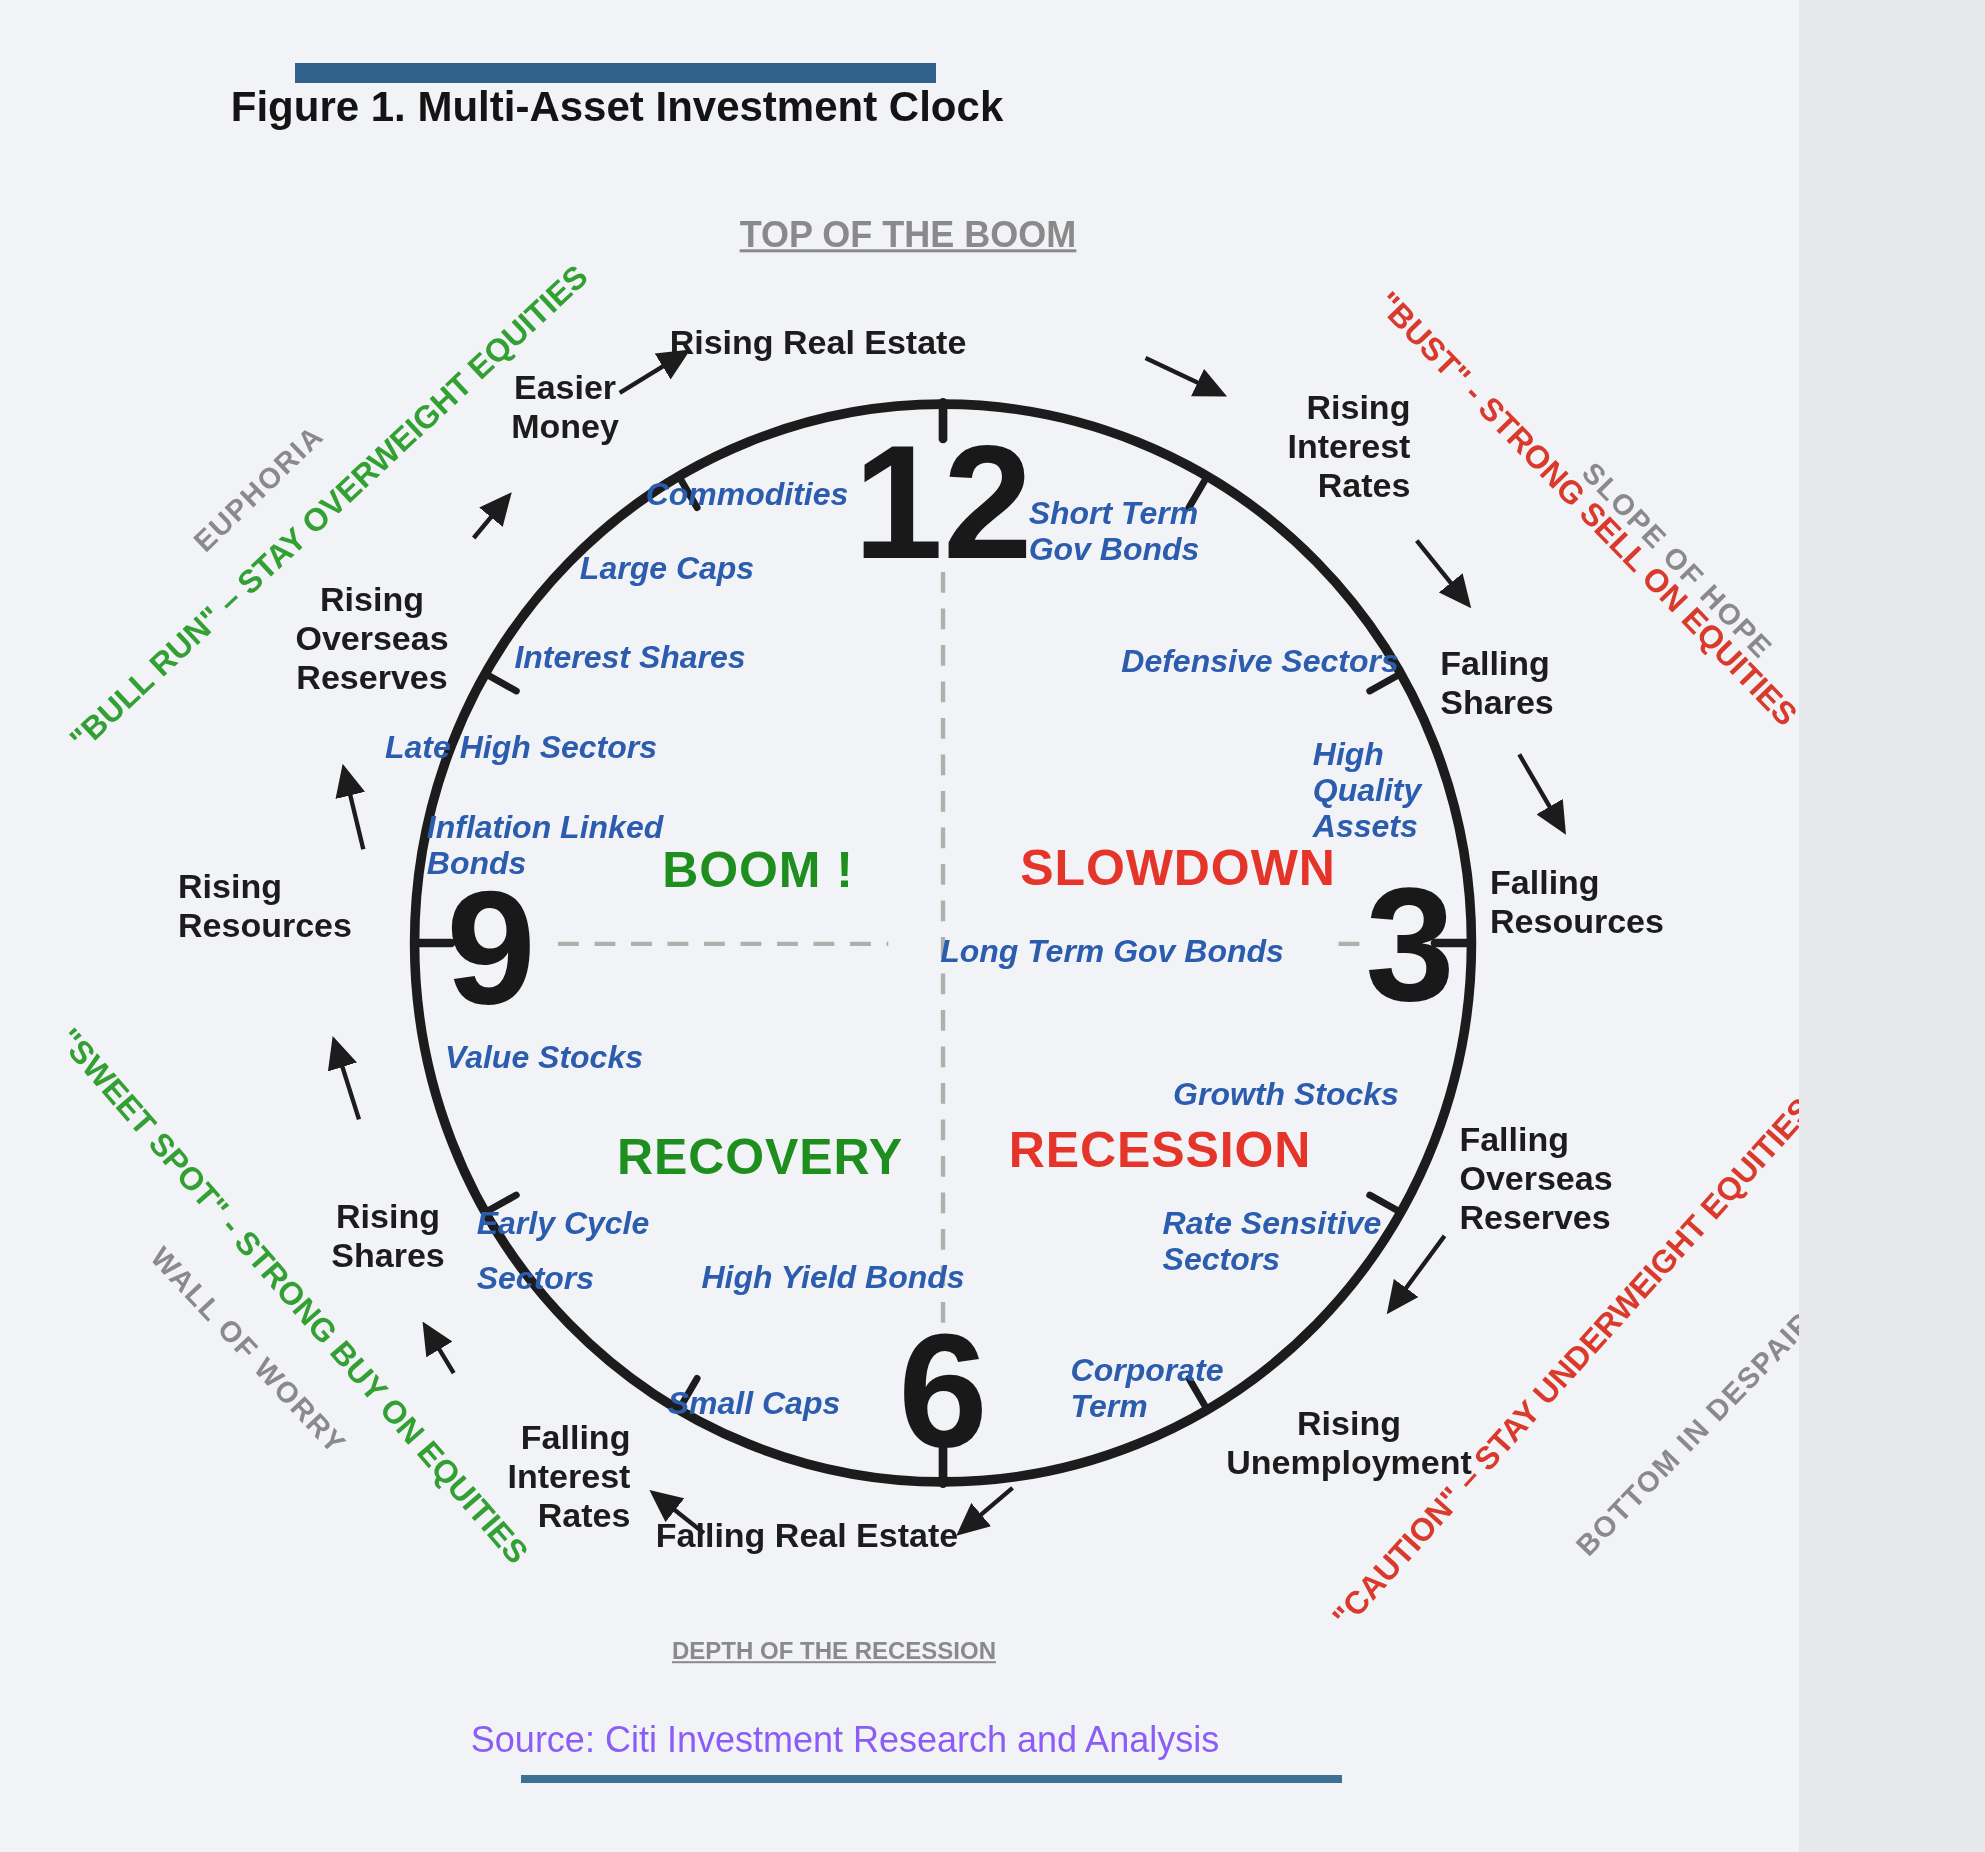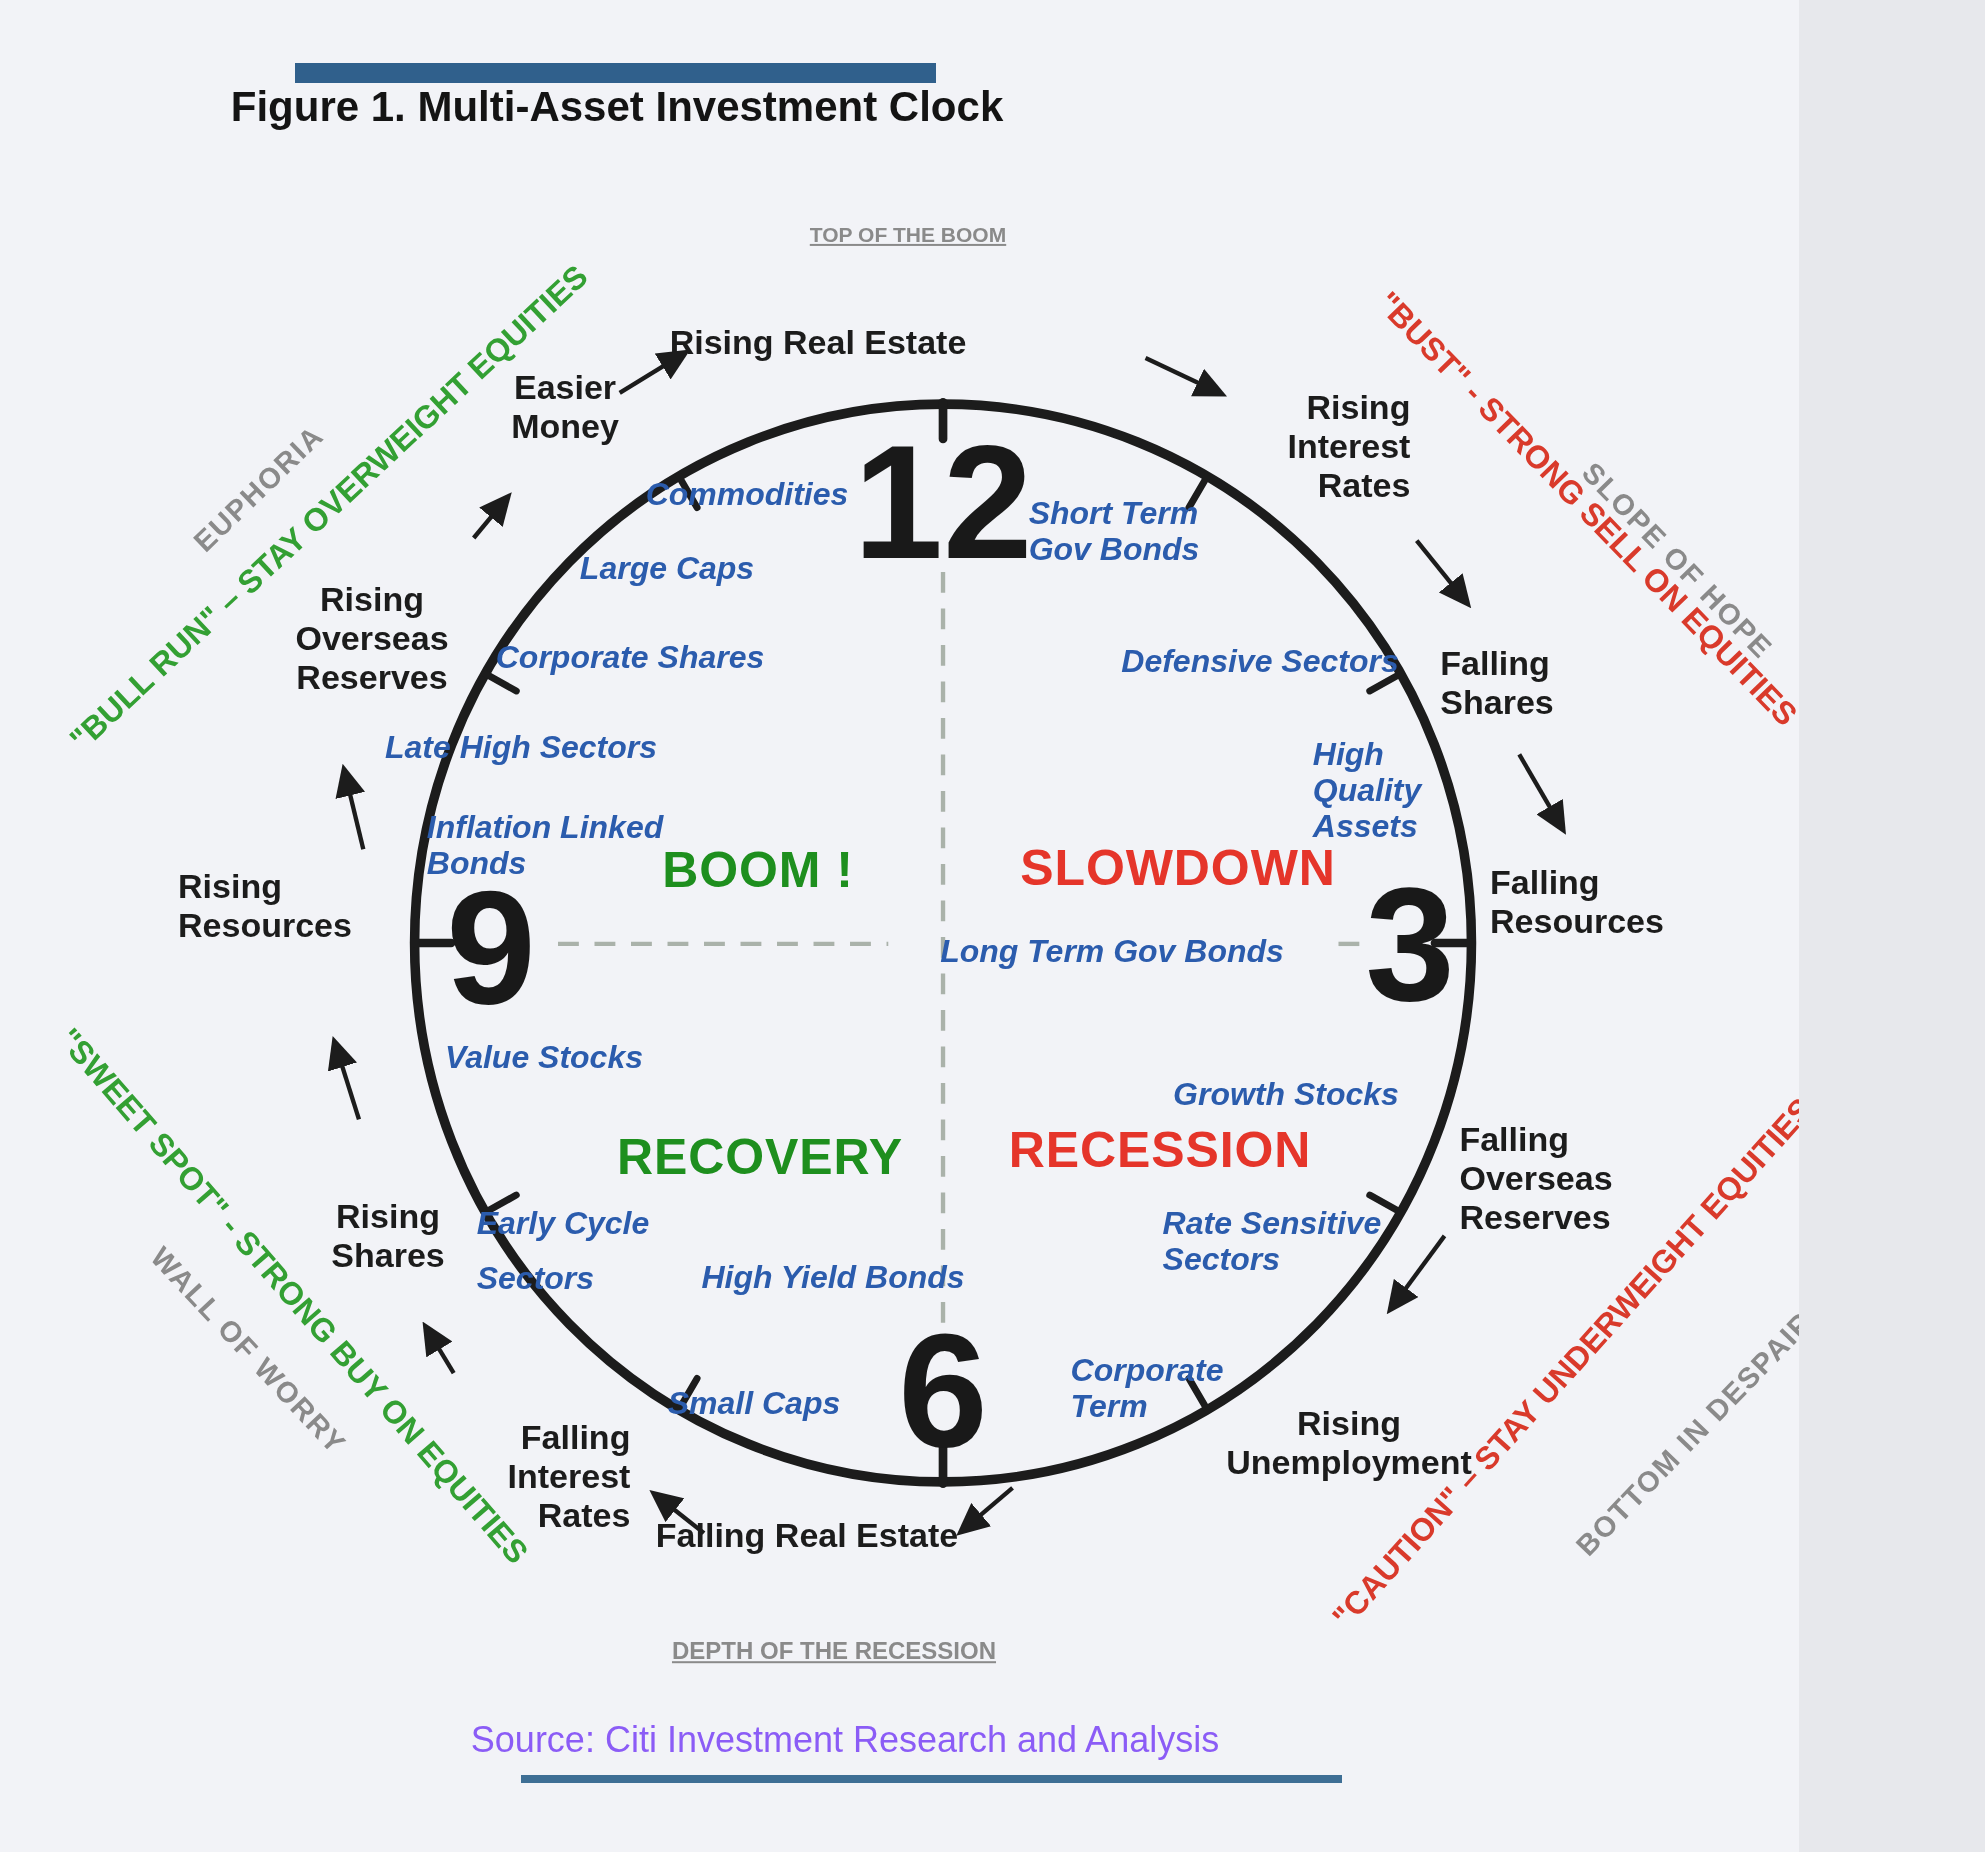--- a/index.html
+++ b/index.html
@@ -26,21 +26,21 @@
   .diag{font-size:32px;}
   .graydiag{font-size:29px;letter-spacing:1.7px;}
   .underl{text-decoration:underline;}
   .alignL{text-align:left;}
   .alignR{text-align:right;}
   .rule{position:absolute;}
 
   
   [data-name="title-rule"]{left:295px;top:63px;width:641px;height:20px;background:#30608c;}
   [data-name="figure-title"]{left:617px;top:107px;font-size:42px;color:#141414;white-space:nowrap;}
-  [data-name="top-of-boom-label"]{left:908px;top:235px;font-size:21px;white-space:nowrap;}
+  [data-name="top-of-boom-label"]{left:908px;top:235px;font-size:36px;white-space:nowrap;}
   [data-name="depth-of-recession-label"]{left:834px;top:1651px;font-size:24px;white-space:nowrap;}
   [data-name="source-line"]{left:845px;top:1740px;font-size:36px;font-weight:normal;color:#8b5cf6;white-space:nowrap;}
   [data-name="source-rule"]{left:521px;top:1775px;width:821px;height:7.8px;background:#3e6f95;}
 
   [data-name="clock-number-12"]{left:943px;top:502px;}
   [data-name="clock-number-3"]{left:1410px;top:944px;}
   [data-name="clock-number-6"]{left:943px;top:1390px;}
   [data-name="clock-number-9"]{left:491px;top:947px;}
 
   [data-name="phase-boom"]{left:758px;top:871px;}
@@ -146,21 +146,21 @@
   <div class="lbl num" data-name="clock-number-6">6</div>
   <div class="lbl num" data-name="clock-number-9">9</div>
 
   <div class="lbl phase green" data-name="phase-boom">BOOM !</div>
   <div class="lbl phase red" data-name="phase-slowdown">SLOWDOWN</div>
   <div class="lbl phase red" data-name="phase-recession">RECESSION</div>
   <div class="lbl phase green" data-name="phase-recovery">RECOVERY</div>
 
   <div class="lbl asset" data-name="asset-commodities">Commodities</div>
   <div class="lbl asset" data-name="asset-large-caps">Large Caps</div>
-  <div class="lbl asset" data-name="asset-overseas-shares">Corporate Shares</div>
+  <div class="lbl asset" data-name="asset-overseas-shares">Interest Shares</div>
   <div class="lbl asset" data-name="asset-late-cycle-sectors">Late High Sectors</div>
   <div class="lbl asset alignL" data-name="asset-inflation-linked-bonds">Inflation Linked
 Bonds</div>
   <div class="lbl asset" data-name="asset-value-stocks">Value Stocks</div>
   <div class="lbl asset alignL" data-name="asset-early-cycle-sectors">Early Cycle
 Sectors</div>
   <div class="lbl asset" data-name="asset-high-yield-bonds">High Yield Bonds</div>
   <div class="lbl asset" data-name="asset-small-caps">Small Caps</div>
   <div class="lbl asset alignL" data-name="asset-corporate-bonds">Corporate
 Term</div>

